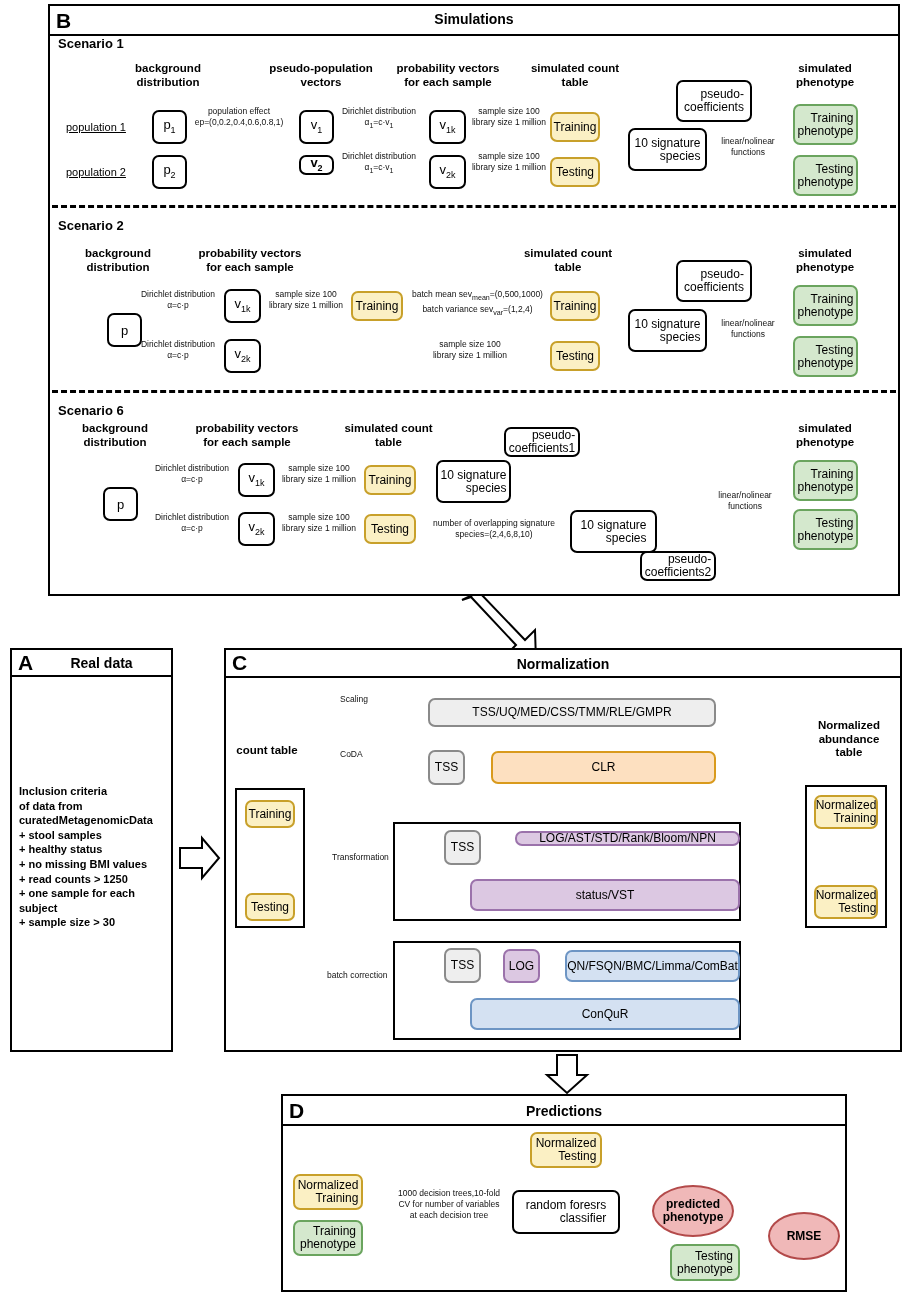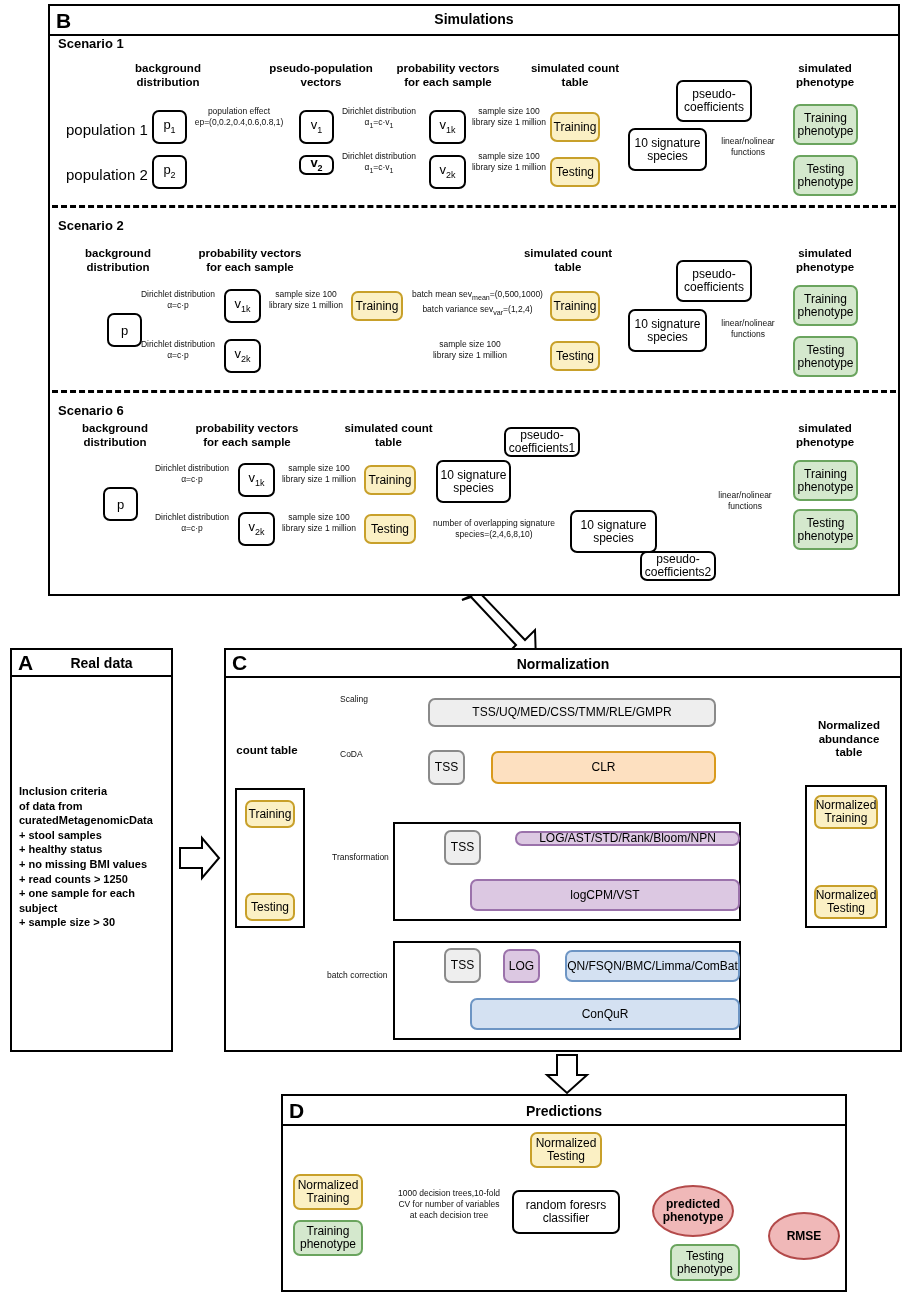--- a/index.html
+++ b/index.html
@@ -8,24 +8,24 @@
 
   .panel{position:absolute;border:2px solid #000;box-sizing:border-box;background:#fff;}
   .panel-header{position:absolute;left:0;top:0;right:0;height:30px;border-bottom:2px solid #000;box-sizing:border-box;}
   .panel-letter{position:absolute;left:6px;top:2px;font-size:21px;font-weight:bold;line-height:26px;}
   .panel-title{position:absolute;left:0;right:0;top:5px;text-align:center;font-size:14px;font-weight:bold;}
 
   .scn-label{position:absolute;font-size:13px;font-weight:bold;}
   .dashed{position:absolute;border-top:3px dashed #000;height:0;}
 
   .colhead{position:absolute;text-align:center;font-size:11.5px;font-weight:bold;line-height:13.5px;}
-  .rowlabel{position:absolute;font-size:15px;}
+  .rowlabel{position:absolute;font-size:11px;text-decoration:underline;}
 
   .node{position:absolute;box-sizing:border-box;display:flex;align-items:center;justify-content:center;
-        text-align:center;border:2px solid #ec4899;border-radius:7px;background:#fff;font-size:12px;line-height:13px;}
+        text-align:right;border:2px solid #ec4899;border-radius:7px;background:#fff;font-size:12px;line-height:13px;}
   .node.small{font-size:13px;}
   .node.yellow{background:#fbf0c4;border-color:#c8a02a;}
   .node.green{background:#d4e8cd;border-color:#6aa45e;}
   .node.orange{background:#fde0c0;border-color:#d99a1c;}
   .node.purple{background:#dcc8e2;border-color:#9b72ab;}
   .node.blue{background:#d4e1f2;border-color:#6d95c4;}
   .node.gray{background:#eeeeee;border-color:#8a8a8a;}
   .node.plain{background:#fff;border-color:#000;}
   .ellipse{position:absolute;box-sizing:border-box;display:flex;align-items:center;justify-content:center;
         text-align:center;border:2px solid #b34a4a;border-radius:50%;background:#f0b8b8;font-size:12px;line-height:13px;font-weight:bold;}
@@ -310,21 +310,21 @@
   <div class="ann l" style="left:327px;top:970px;width:70px;">batch correction</div>
 
   <div class="node gray" style="left:428px;top:698px;width:288px;height:29px;">TSS/UQ/MED/CSS/TMM/RLE/GMPR</div>
 
   <div class="node gray" style="left:428px;top:750px;width:37px;height:35px;">TSS</div>
   <div class="node orange" style="left:491px;top:751px;width:225px;height:33px;">CLR</div>
 
   <div class="group" style="left:393px;top:822px;width:348px;height:99px;"></div>
   <div class="node gray" style="left:444px;top:830px;width:37px;height:35px;">TSS</div>
   <div class="node purple" style="left:515px;top:831px;width:225px;height:15px;">LOG/AST/STD/Rank/Bloom/NPN</div>
-  <div class="node purple" style="left:470px;top:879px;width:270px;height:32px;">logCPM/VST</div>
+  <div class="node purple" style="left:470px;top:879px;width:270px;height:32px;">status/VST</div>
 
   <div class="group" style="left:393px;top:941px;width:348px;height:99px;"></div>
   <div class="node gray" style="left:444px;top:948px;width:37px;height:35px;">TSS</div>
   <div class="node purple" style="left:503px;top:949px;width:37px;height:34px;">LOG</div>
   <div class="node blue" style="left:565px;top:950px;width:175px;height:32px;">QN/FSQN/BMC/Limma/ComBat</div>
   <div class="node blue" style="left:470px;top:998px;width:270px;height:32px;">ConQuR</div>
 
   <div class="colhead" style="left:803px;top:719px;width:92px;">Normalized<br>abundance<br>table</div>
   <div class="group" style="left:805px;top:785px;width:82px;height:143px;"></div>
   <div class="node yellow" style="left:814px;top:795px;width:64px;height:34px;">Normalized<br>Training</div>

